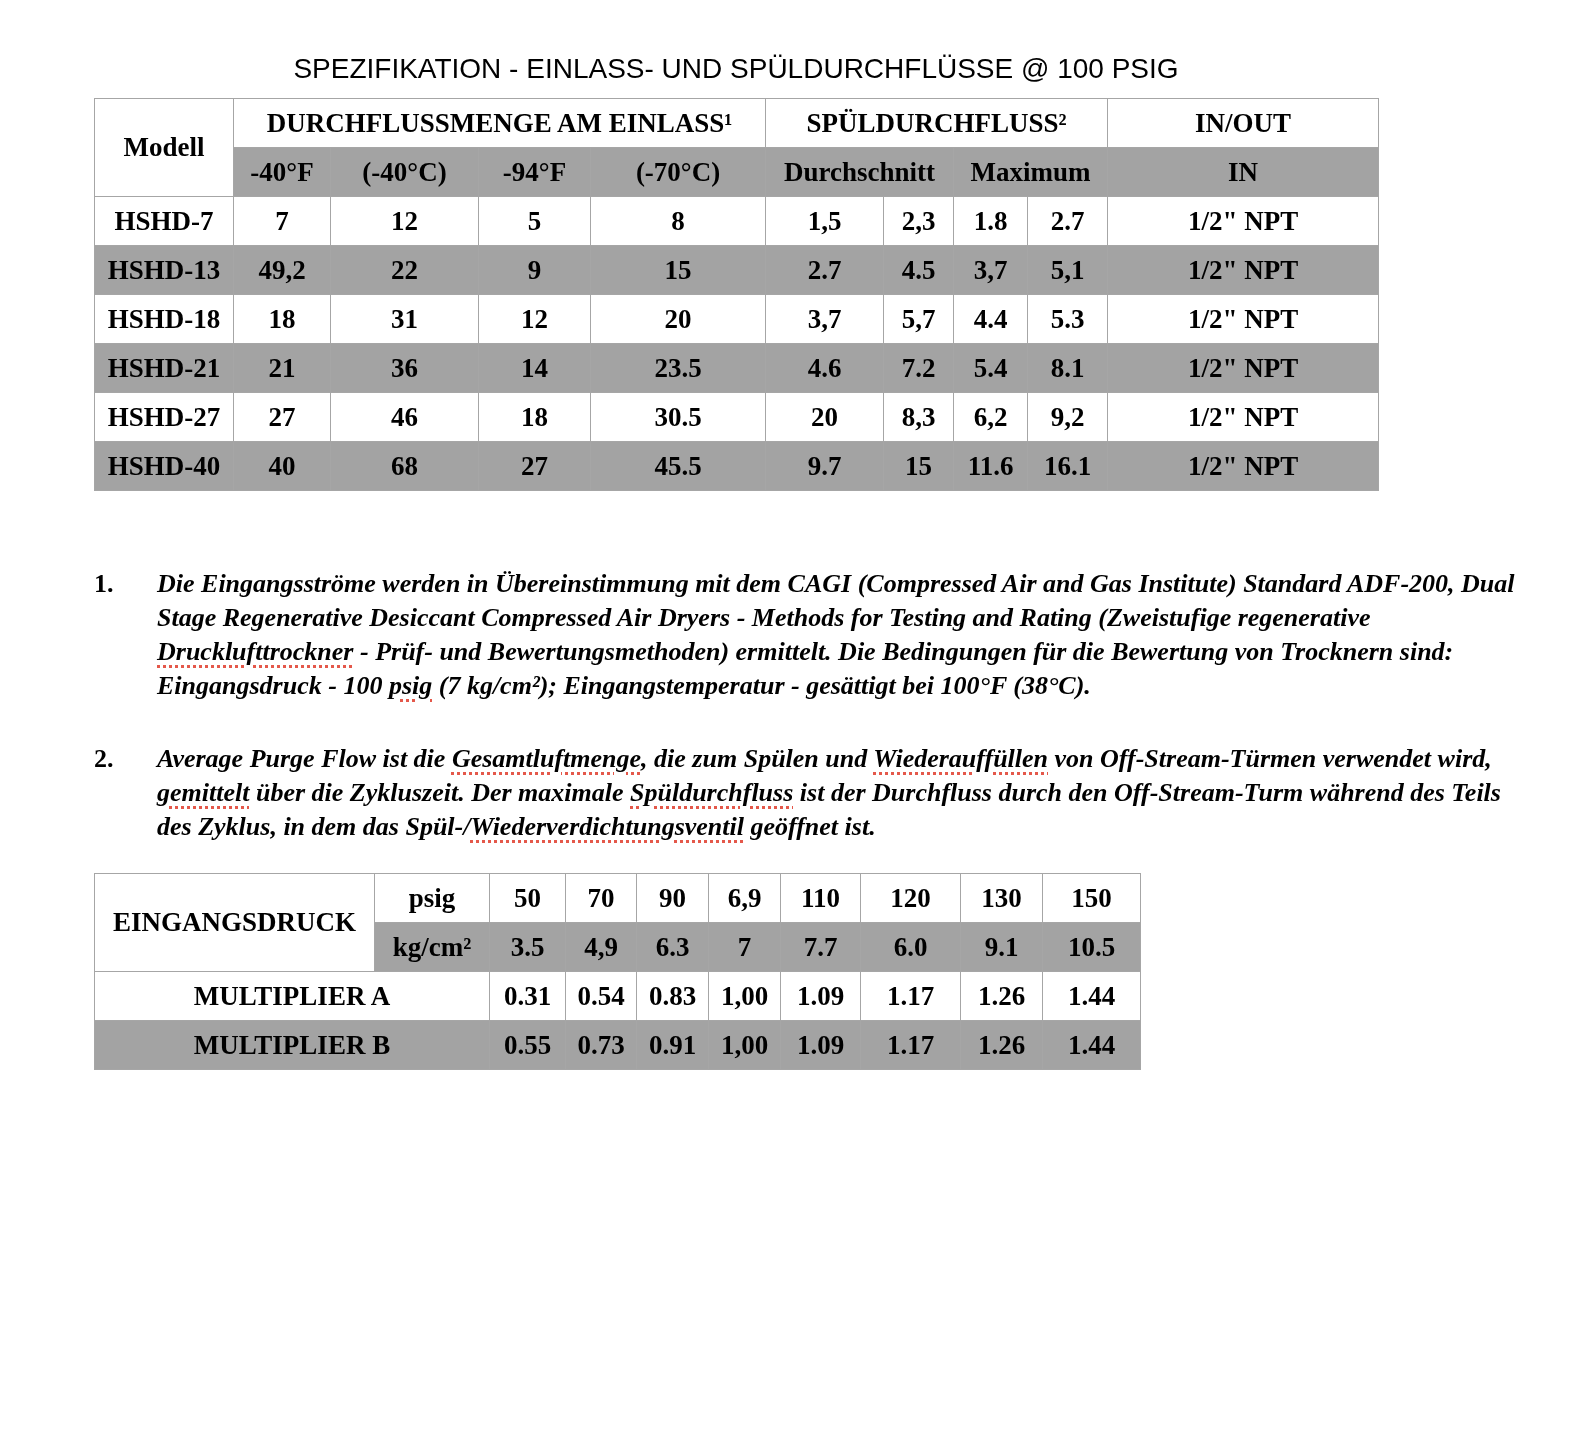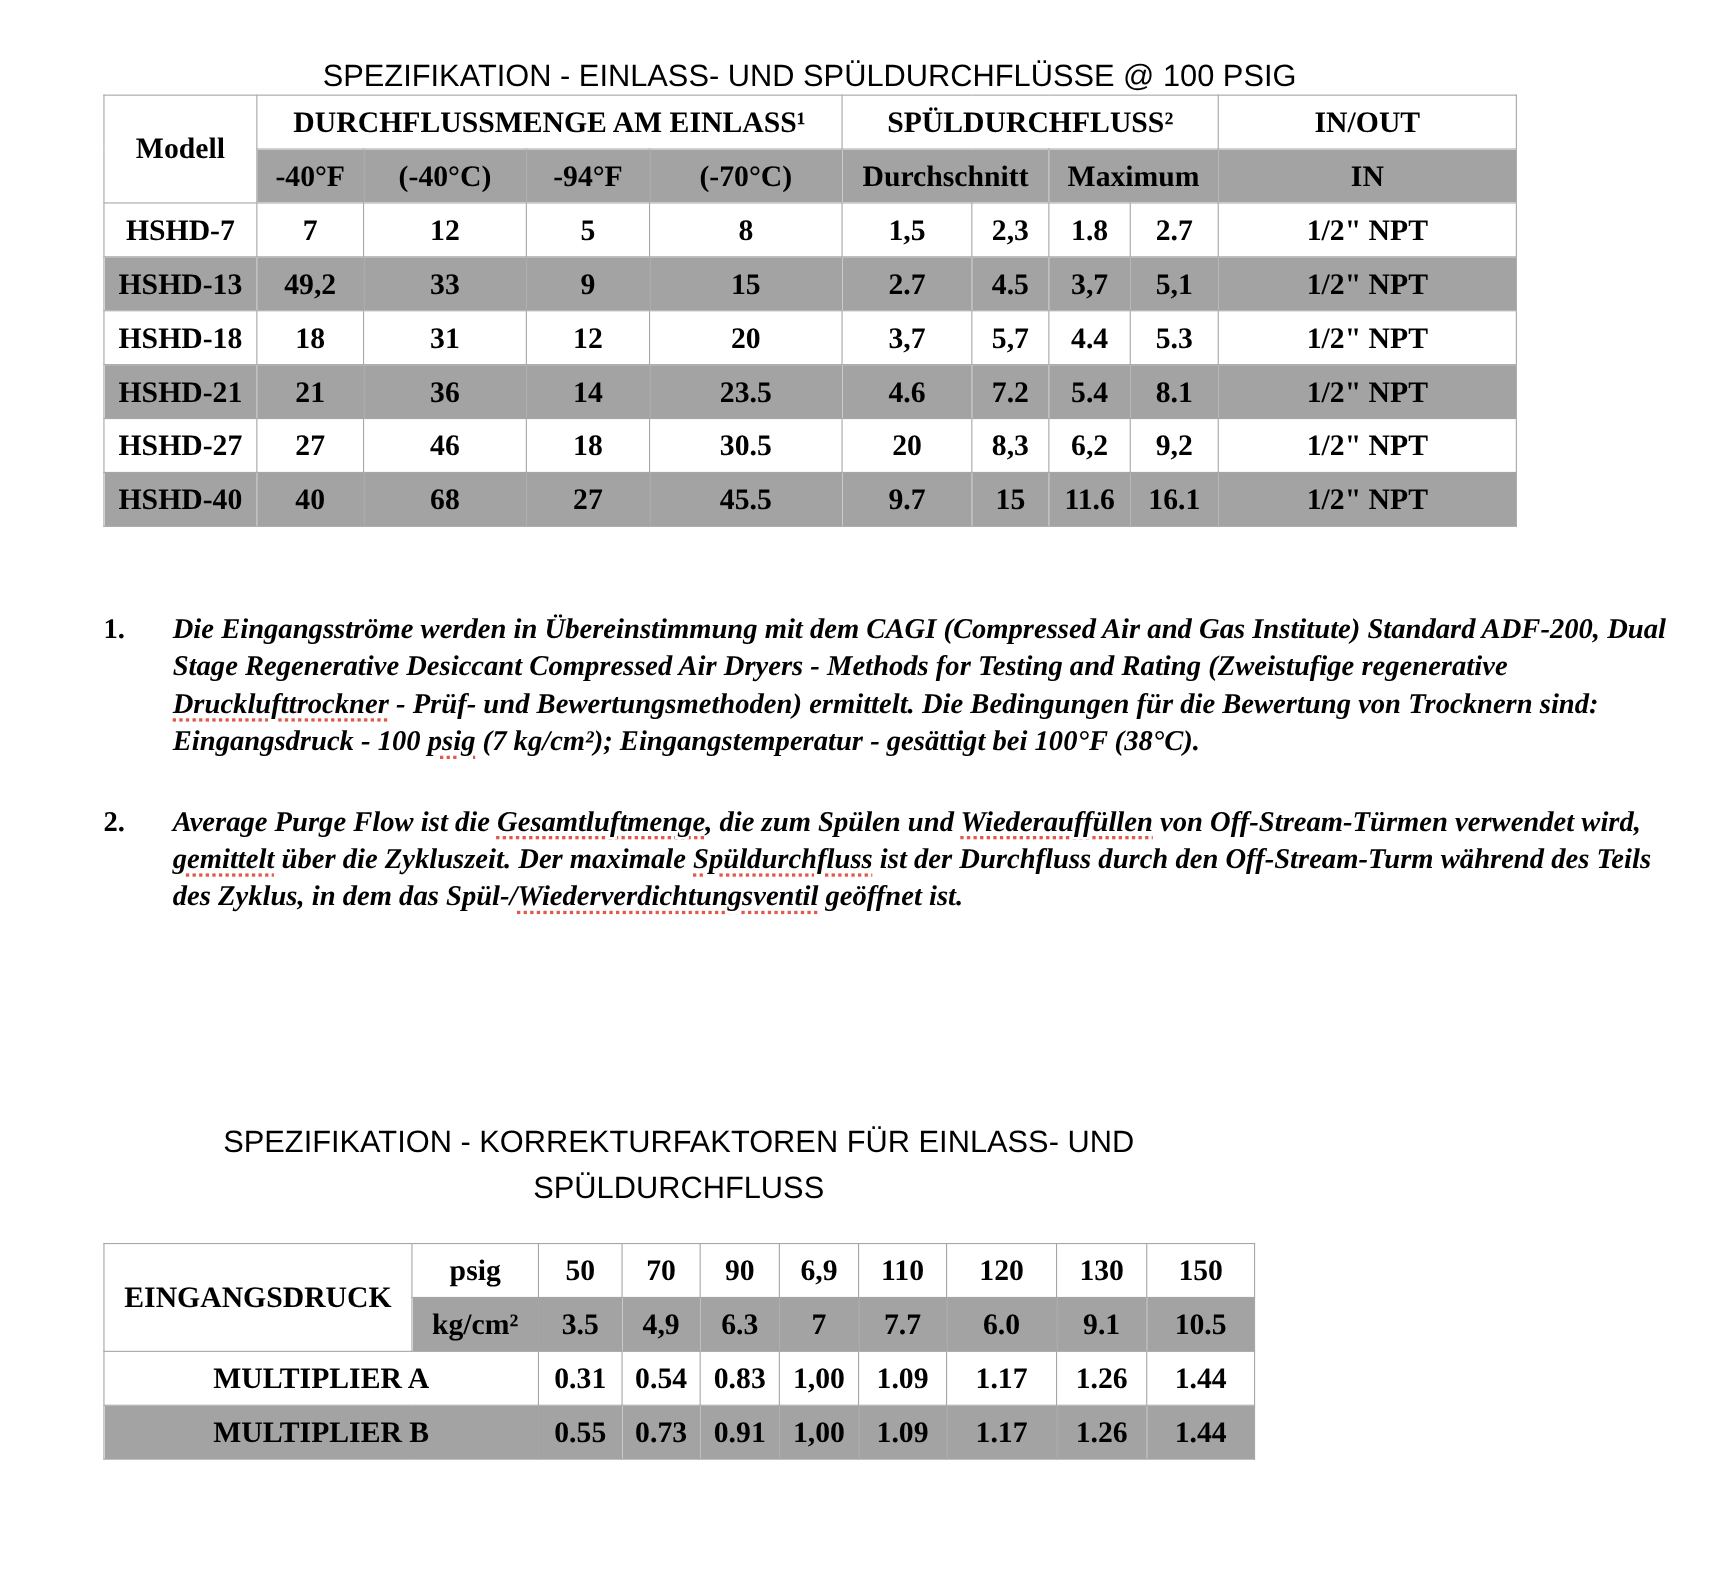--- a/index.html
+++ b/index.html
@@ -22,21 +22,21 @@
     border-collapse:collapse; table-layout:fixed;
     font-family:"Liberation Serif", serif;
   }
   table.spec td {
     border:1px solid #a6a6a6;
     text-align:center; vertical-align:middle;
     font-weight:bold; font-size:27px;
     height:49px; padding:0 2px; box-sizing:border-box;
     background:#ffffff; overflow:hidden; white-space:nowrap;
   }
-  #table1 { width:1284px; margin-top:0; }
+  #table1 { width:1284px; margin-top:12px; }
   #table2 { width:1046px; margin-top:29px;border-radius:10px; }
   tr.gray td { background:#a3a3a3; }
   td.keep-white { background:#ffffff; }
 
   .note {
     display:flex; margin-top:39px;
     font-weight:bold; font-size:26px; line-height:34px;
   }
   .note-first { margin-top:76px; }
   .note-num { width:63px; flex:none; }
@@ -93,21 +93,21 @@
         <td>8</td>
         <td>1,5</td>
         <td>2,3</td>
         <td>1.8</td>
         <td>2.7</td>
         <td>1/2" NPT</td>
       </tr>
       <tr class="gray">
         <td>HSHD-13</td>
         <td>49,2</td>
-        <td>33</td>
+        <td>22</td>
         <td>9</td>
         <td>15</td>
         <td>2.7</td>
         <td>4.5</td>
         <td>3,7</td>
         <td>5,1</td>
         <td>1/2" NPT</td>
       </tr>
       <tr>
         <td>HSHD-18</td>
@@ -163,24 +163,20 @@
   <div class="note note-first">
     <div class="note-num">1.</div>
     <div class="note-body"><span>Die Eingangsströme werden in Übereinstimmung mit dem CAGI (Compressed Air and Gas Institute) Standard ADF-200, Dual Stage Regenerative Desiccant Compressed Air Dryers - Methods for Testing and Rating (Zweistufige regenerative </span><span class="sq">Drucklufttrockner</span><span> - Prüf- und Bewertungsmethoden) ermittelt. Die Bedingungen für die Bewertung von Trocknern sind: Eingangsdruck - 100 </span><span class="sq">psig</span><span> (7 kg/cm²); Eingangstemperatur - gesättigt bei 100°F (38°C).</span></div>
   </div>
 
   <div class="note">
     <div class="note-num">2.</div>
     <div class="note-body"><span>Average Purge Flow ist die </span><span class="sq">Gesamtluftmenge</span><span>, die zum Spülen und </span><span class="sq">Wiederauffüllen</span><span> von Off-Stream-Türmen verwendet wird, </span><span class="sq">gemittelt</span><span> über die Zykluszeit. Der maximale </span><span class="sq">Spüldurchfluss</span><span> ist der Durchfluss durch den Off-Stream-Turm während des Teils des Zyklus, in dem das Spül-/</span><span class="sq">Wiederverdichtungsventil</span><span> geöffnet ist.</span></div>
   </div>
 
-  <div class="title title-2">
-    <div>SPEZIFIKATION - KORREKTURFAKTOREN FÜR EINLASS- UND</div>
-    <div>SPÜLDURCHFLUSS</div>
-  </div>
 
   <table class="spec" id="table2">
     <colgroup>
       <col style="width:280px">
         <col style="width:115px">
       <col style="width:76px">
         <col style="width:71px">
         <col style="width:72px">
         <col style="width:72px">
       <col style="width:80px">

